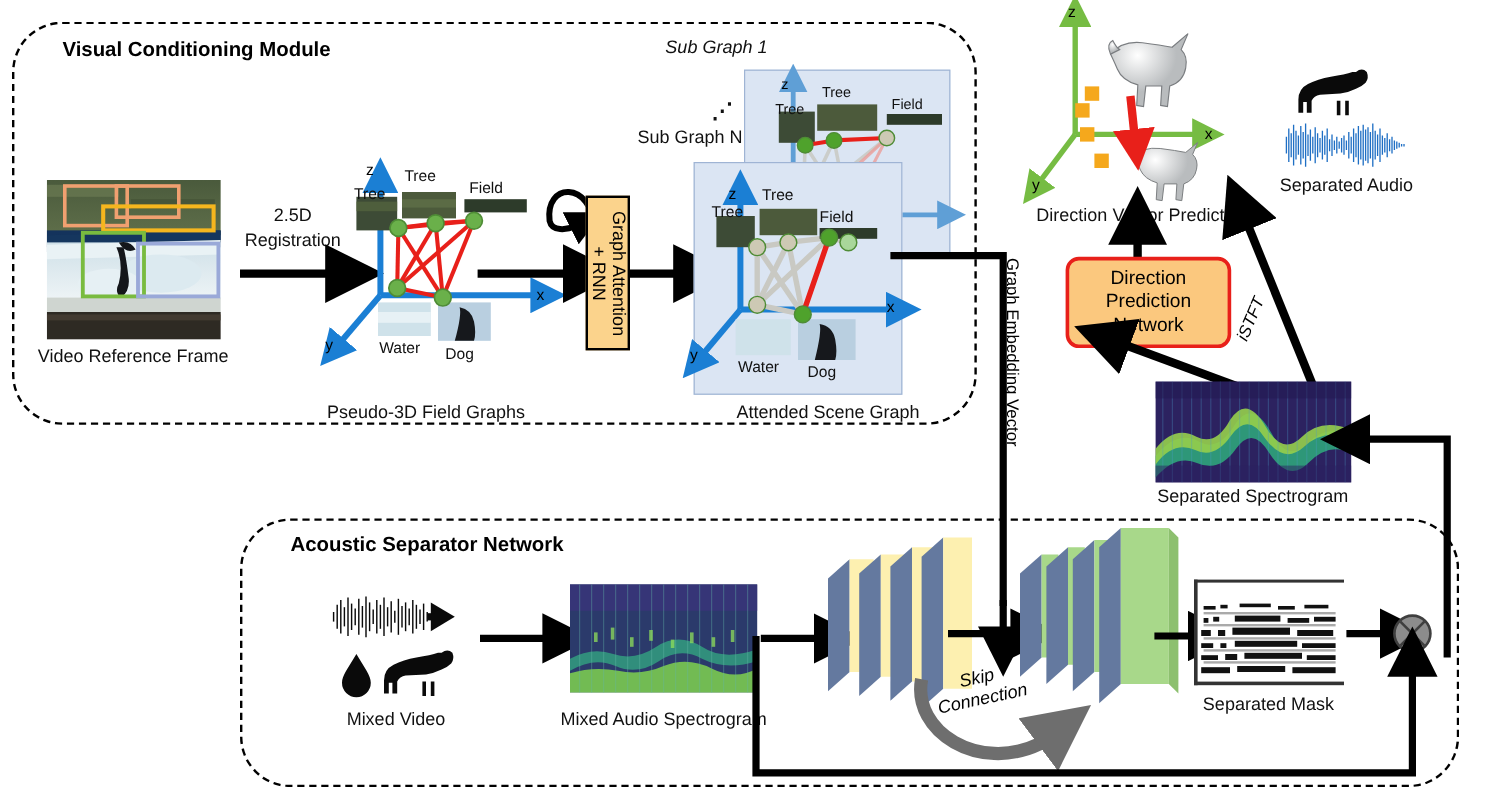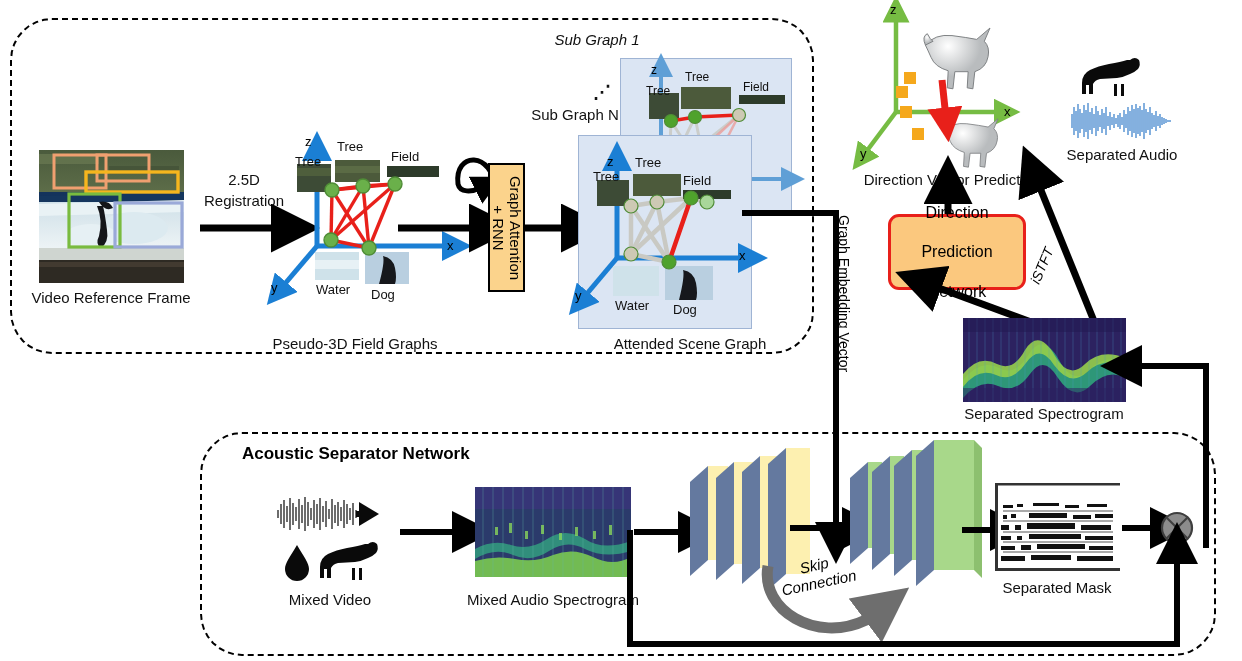--- a/index.html
+++ b/index.html
@@ -10,34 +10,35 @@
   .lbl{position:absolute;font-size:15px;line-height:1.12;color:#111;white-space:nowrap;}
   .lbl.c{transform:translateX(-50%);text-align:center;}
   .modtitle{position:absolute;font-weight:bold;font-size:17px;color:#000;white-space:nowrap;}
   .dashbox{position:absolute;border:2.5px dashed #000;border-radius:42px;background:transparent;}
   .panel{position:absolute;background:#dbe5f3;border:1px solid #9fb4d4;}
   .gbox{position:absolute;background:#fbd38c;border:2.6px solid #000;}
   .gbox .vtxt{position:absolute;left:50%;top:50%;transform:translate(-50%,-50%) rotate(90deg);
       font-size:15px;white-space:nowrap;text-align:center;font-weight:400;}
   .dpbox{position:absolute;background:#fbc87e;border:3px solid #e8201a;border-radius:11px;
       display:flex;flex-direction:column;align-items:center;justify-content:center;
-      font-size:16px;line-height:1.22;text-align:center;gap:20px;}
+      font-size:16px;line-height:1.22;text-align:center;}
   .rotlabel{position:absolute;font-size:14px;white-space:nowrap;transform-origin:0 0;}
   .imgframe{position:absolute;overflow:hidden;}
   svg{overflow:visible;}
   .axlab{position:absolute;font-size:13px;color:#000;}
 </style>
 </head>
 <body>
 
 <div class="stage">
 
   <div class="dashbox" style="left:10px;top:18px;width:800px;height:332px;"></div>
   <div class="dashbox" style="left:200px;top:432px;width:1012px;height:220px;"></div>
 
+  <div class="modtitle" style="left:52px;top:32px;">Visual Conditioning Module</div>
   <div class="modtitle" style="left:242px;top:444px;">Acoustic Separator Network</div>
 
   <div class="imgframe" style="left:39px;top:150px;width:145px;height:133px;">
     <svg width="145" height="133" viewBox="0 0 145 133">
       <defs>
         <linearGradient id="bg_top" x1="0" y1="0" x2="0" y2="1">
           <stop offset="0%" stop-color="#4a5a3c"></stop>
             <stop offset="100%" stop-color="#5f6f4a"></stop>
         </linearGradient>
         <linearGradient id="bg_wat" x1="0" y1="0" x2="0" y2="1">

